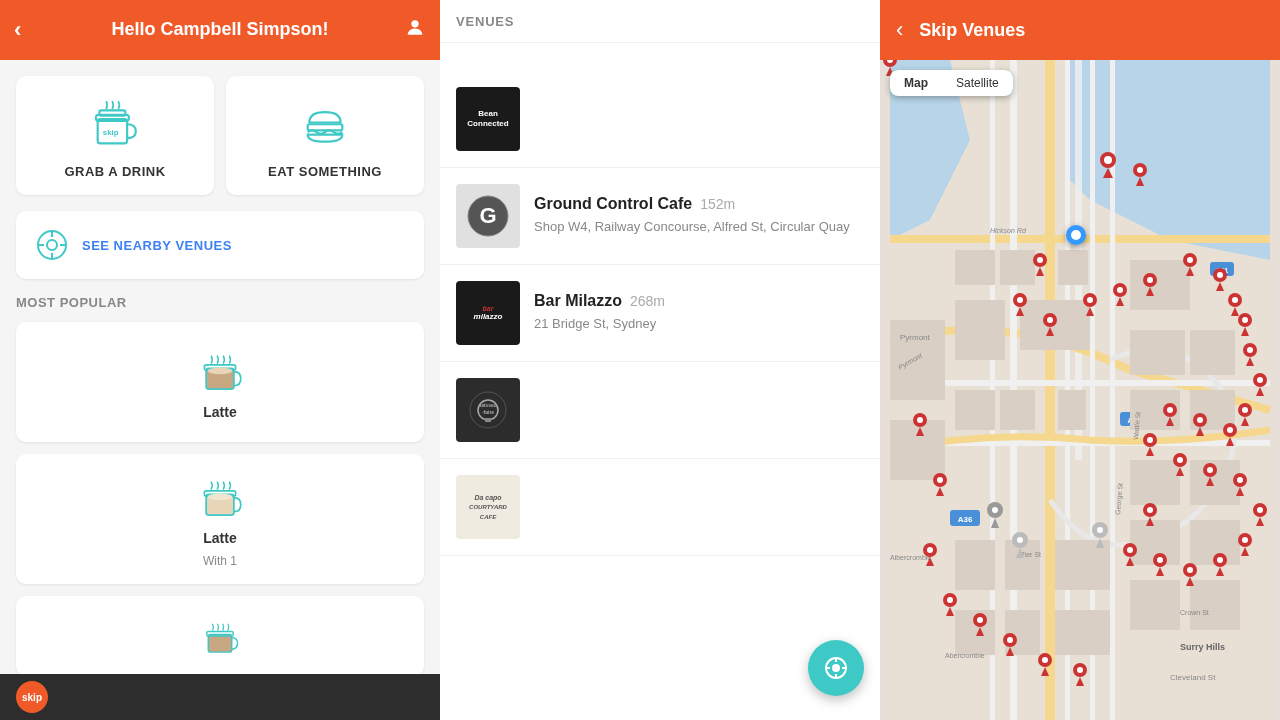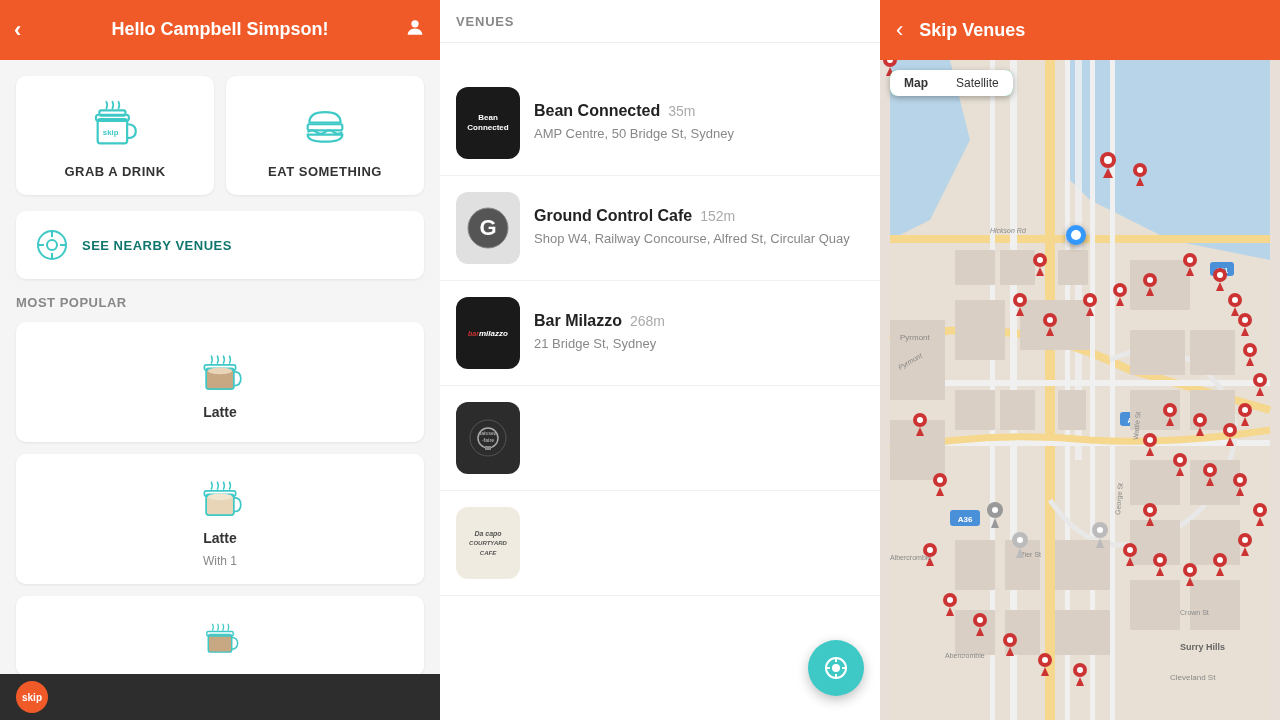--- a/index.html
+++ b/index.html
@@ -90,21 +90,21 @@
       align-items: center;
       gap: 14px;
       cursor: pointer;
       margin-bottom: 16px;
       box-shadow: 0 1px 3px rgba(0,0,0,0.08);
     }
 
     .nearby-card .label {
       font-weight: 700;
       font-size: 13px;
-      color: #0f766e;
+      color: #3b82f6;
       letter-spacing: 0.5px;
     }
 
     .section-title {
       font-size: 13px;
       font-weight: 700;
       color: #888;
       letter-spacing: 0.5px;
       margin-bottom: 12px;
     }
@@ -170,22 +170,22 @@
       display: flex;
       align-items: center;
       padding: 16px;
       border-bottom: 1px solid #f0f0f0;
       cursor: pointer;
       gap: 14px;
     }
 
     .venue-logo {
       width: 64px;
-      height: 72px;
-      border-radius: 12px;
+      height: 64px;
+      border-radius: 4px;
       overflow: hidden;
       flex-shrink: 0;
       background: #ddd;
       display: flex;
       align-items: center;
       justify-content: center;
       font-size: 10px;
       font-weight: bold;
       color: white;
     }
@@ -471,47 +471,40 @@
 <div class="middle-wrapper">
   <div class="middle-header">
     <span class="venues-title">VENUES</span>
   </div>
   <div class="venues-list">
 
     <div class="venue-item">
       <div class="venue-logo logo-bean" style="background:#1a1a1a; flex-direction:column; gap:2px;">
         <span style="color:white; font-size:8px; font-weight:bold; text-align:center; line-height:1.3;">Bean<br>Connected</span>
       </div>
-      <div class="venue-info">
-        <div class="venue-name-row">
-          <span class="venue-name">Bean Connected</span>
-          <span class="venue-distance">35m</span>
-        </div>
-        <span class="venue-address">AMP Centre, 50 Bridge St, Sydney</span>
-      </div>
     </div>
 
     <div class="venue-item">
       <div class="venue-logo logo-ground" style="background:#e0e0e0;">
         <svg width="44" height="44" viewBox="0 0 44 44">
           <circle cx="22" cy="22" r="20" fill="#555" stroke="#888" stroke-width="1"></circle>
           <text x="22" y="29" font-size="22" font-weight="bold" fill="white" text-anchor="middle">G</text>
         </svg>
       </div>
       <div class="venue-info">
         <div class="venue-name-row">
           <span class="venue-name">Ground Control Cafe</span>
           <span class="venue-distance">152m</span>
         </div>
         <span class="venue-address">Shop W4, Railway Concourse, Alfred St, Circular Quay</span>
       </div>
     </div>
 
     <div class="venue-item">
-      <div class="venue-logo" style="background:#1a1a1a; display:flex; align-items:center; justify-content:center; flex-direction:row;">
+      <div class="venue-logo" style="background:#1a1a1a; display:flex; align-items:center; justify-content:center; flex-direction:column;">
         <span style="color:#cc3333; font-size:7px; font-style:italic;">bar</span>
         <span style="color:white; font-size:8px; font-style:italic; font-weight:bold;">milazzo</span>
       </div>
       <div class="venue-info">
         <div class="venue-name-row">
           <span class="venue-name">Bar Milazzo</span>
           <span class="venue-distance">268m</span>
         </div>
         <span class="venue-address">21 Bridge St, Sydney</span>
       </div>

